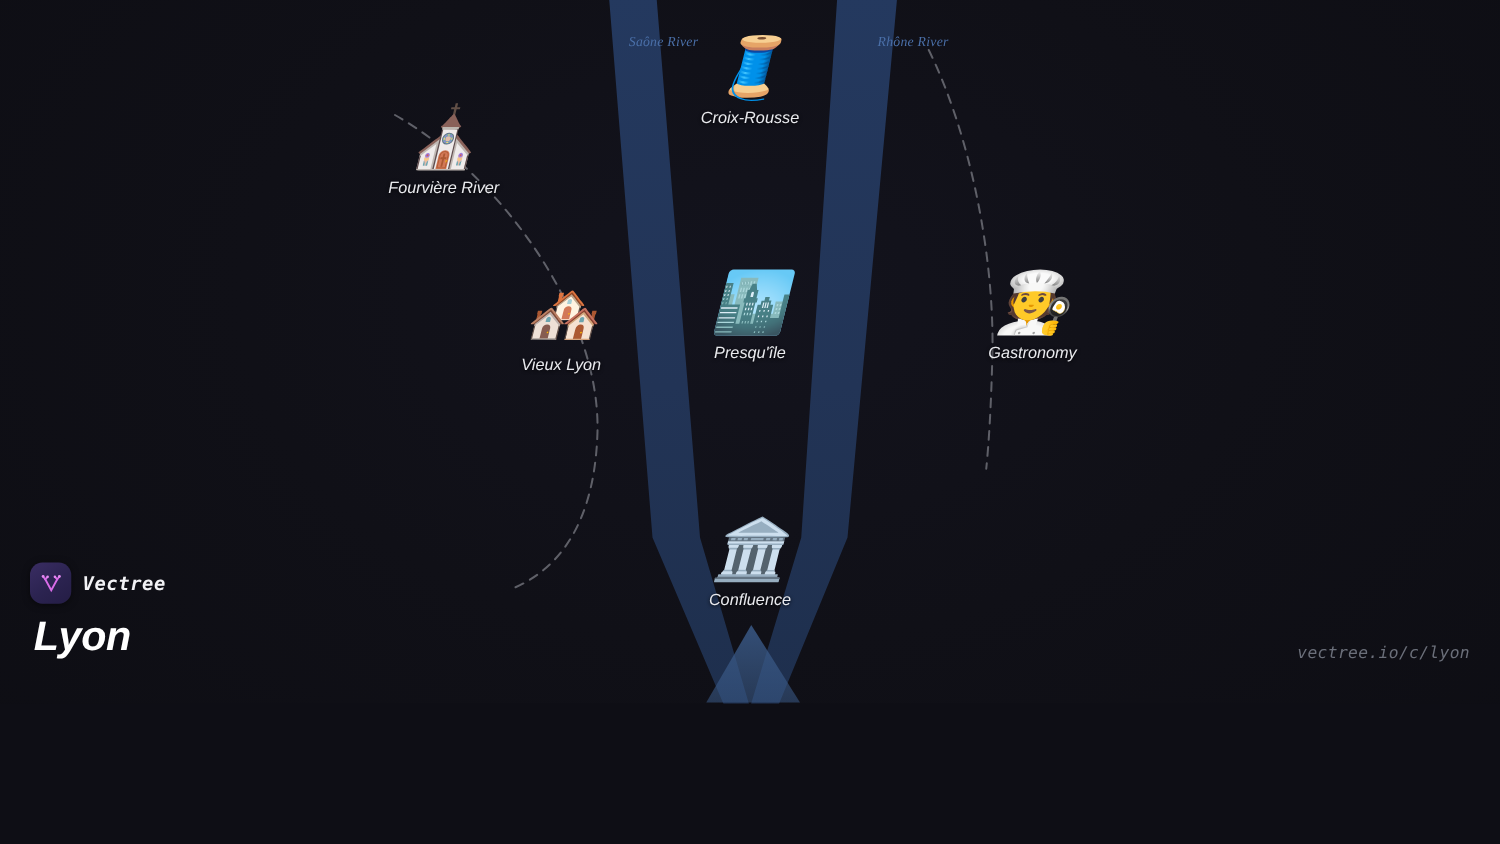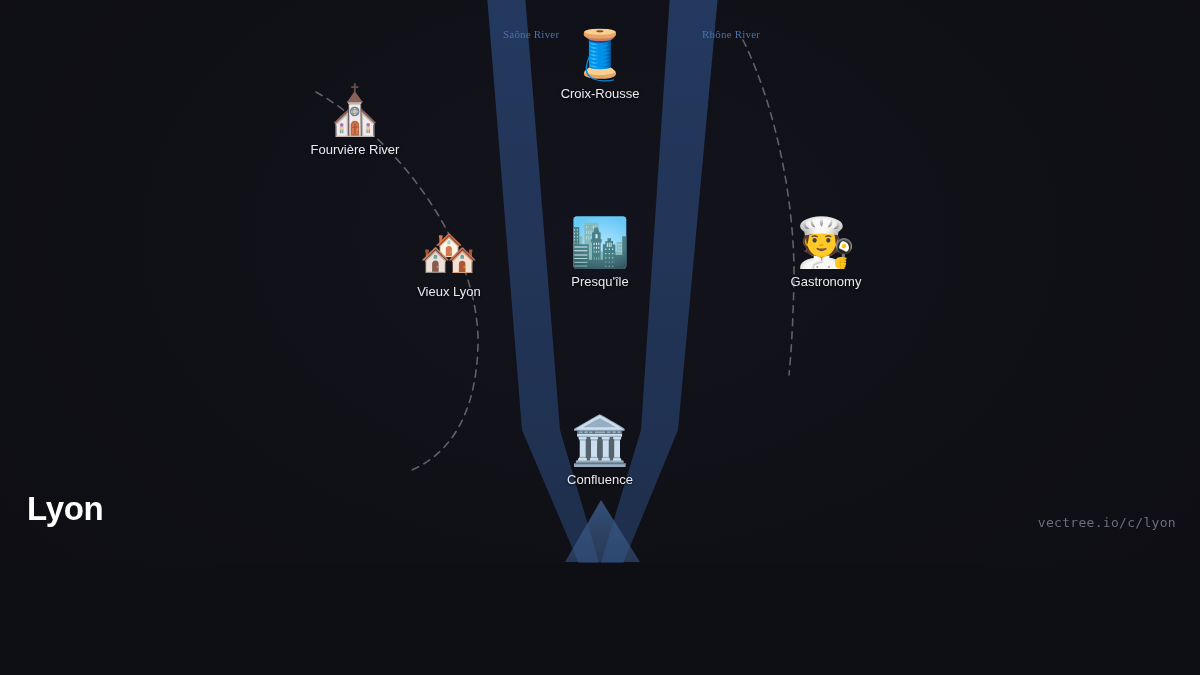--- a/index.html
+++ b/index.html
@@ -9,20 +9,21 @@
     background: #0e0e15;
   }
   #stage {
     position: relative;
     width: 1200px;
     height: 563px;
     overflow: hidden;
     background:
       radial-gradient(ellipse 900px 620px at 50% 42%, #13131d 0%, #101017 45%, #0d0d13 100%);
     font-family: "Liberation Sans", sans-serif;
+    font-style: italic;
     -webkit-font-smoothing: antialiased;
   }
 
   
   #rivers {
     position: absolute;
     left: 0; top: 0;
     width: 1200px;
     height: 675px;
     pointer-events: none;
@@ -171,18 +172,38 @@
     <span class="node-icon">🧑‍🍳</span>
     <span class="node-label">Gastronomy</span>
   </div>
 
   <div class="node" style="left:600px; top:414px;">
     <span class="node-icon">🏛️</span>
     <span class="node-label">Confluence</span>
   </div>
 
   <div id="brand">
+    <div id="brand-row">
+      <div id="brand-logo">
+        <svg width="20" height="20" viewBox="0 0 20 20" xmlns="http://www.w3.org/2000/svg">
+          <g stroke="#d96ce8" stroke-width="1.5" fill="none" stroke-linecap="round">
+            <path d="M5.2 6.4 L10 15.2 L14.8 6.4"></path>
+            <path d="M5.2 6.4 L3.6 4.4"></path>
+            <path d="M5.2 6.4 L7.0 4.6"></path>
+            <path d="M14.8 6.4 L16.4 4.4"></path>
+            <path d="M14.8 6.4 L13.0 4.6"></path>
+          </g>
+          <g fill="#e48bf2">
+            <circle cx="3.5" cy="4.1" r="1.15"></circle>
+            <circle cx="7.1" cy="4.3" r="1.0"></circle>
+            <circle cx="16.5" cy="4.1" r="1.15"></circle>
+            <circle cx="12.9" cy="4.3" r="1.0"></circle>
+          </g>
+        </svg>
+      </div>
+      <div id="brand-name">Vectree</div>
+    </div>
     <div id="page-title">Lyon</div>
   </div>
 
   <div id="url-badge">vectree.io/c/lyon</div>
 
 </div>
 
 </body></html>

